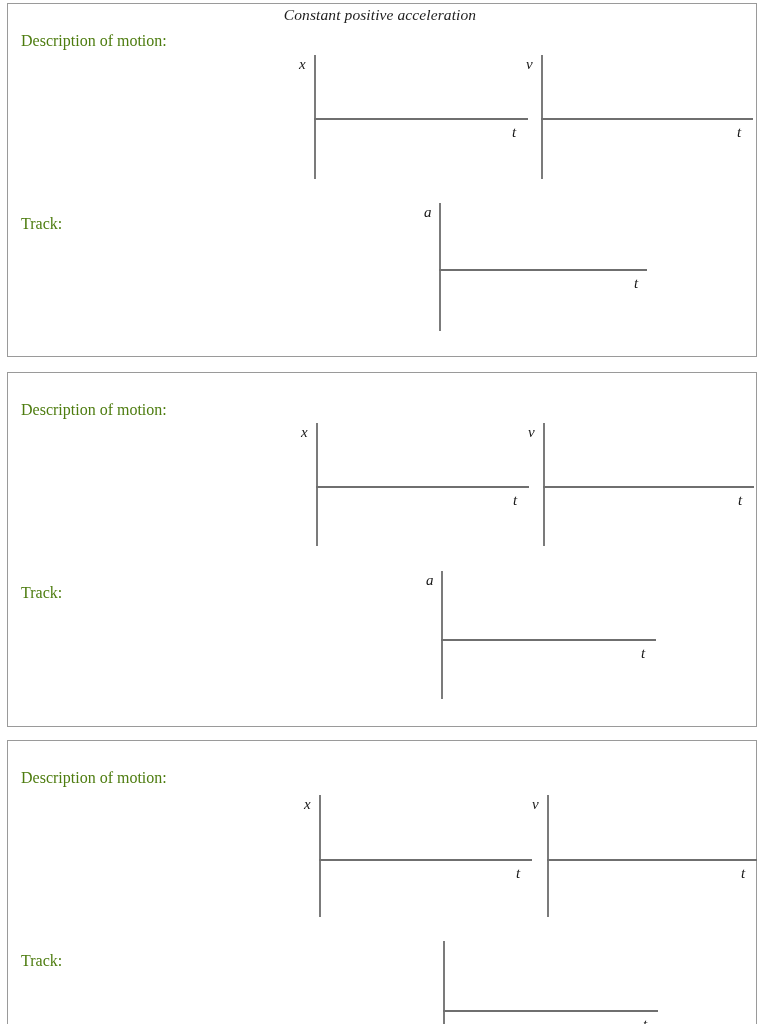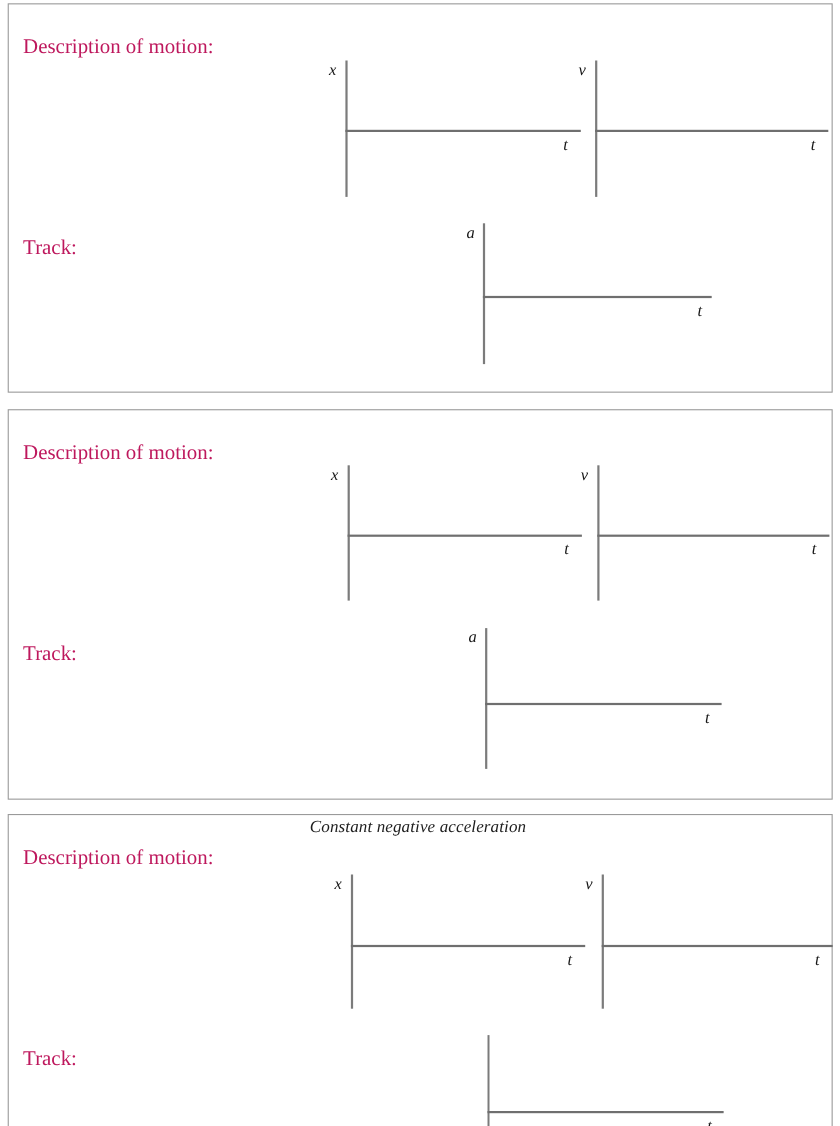--- a/index.html
+++ b/index.html
@@ -41,22 +41,22 @@
     letter-spacing: 0.1px;
     color: #1d1d1d;
     white-space: nowrap;
   }
   
   .panel-title > span { position: relative; left: -2px; }
 
   .row-label {
     position: absolute;
     left: 13px;
-    font-size: 19px;
-    color: #be185d;
+    font-size: 16px;
+    color: #4d7c0f;
     white-space: nowrap;
   }
   .row-label.desc  { top: 28px; }
   .row-label.track { top: 211px; }
   .panel-3 .row-label.track { top: 951px; }
 
   
   .graph {
     position: absolute;
   }
@@ -82,20 +82,23 @@
     white-space: nowrap;
   }
   .axis-label.vlab { left: -15px; top: 2px; }
   .axis-label.tlab { font-size: 15px; }
 </style>
 </head>
 <body>
 
 <section class="panel panel-1">
 
+  <div class="panel-title">
+    <span>Constant positive acceleration</span>
+  </div>
 
   <div class="row-label desc">Description of motion:</div>
 
   <div class="row-label track">Track:</div>
 
   <div class="graph" style="left:306px; top:51px; width:214px; height:124px;">
     <div class="axis-v" style="height:124px;"></div>
     <div class="axis-h" style="top:63px; width:214px;"></div>
     <div class="axis-label vlab">x</div>
     <div class="axis-label tlab" style="left:198px; top:70px;">t</div>
@@ -142,23 +145,20 @@
     <div class="axis-v" style="height:128px;"></div>
     <div class="axis-h" style="top:68px; width:215px;"></div>
     <div class="axis-label vlab">a</div>
     <div class="axis-label tlab" style="left:200px; top:75px;">t</div>
   </div>
 
 </section>
 
 <section class="panel panel-3">
 
-  <div class="panel-title">
-    <span>Constant negative acceleration</span>
-  </div>
 
   <div class="row-label desc">Description of motion:</div>
 
   <div class="row-label track" style="top:211px;">Track:</div>
 
   <div class="graph" style="left:311px; top:54px; width:213px; height:122px;">
     <div class="axis-v" style="height:122px;"></div>
     <div class="axis-h" style="top:64px; width:213px;"></div>
     <div class="axis-label vlab">x</div>
     <div class="axis-label tlab" style="left:197px; top:71px;">t</div>

